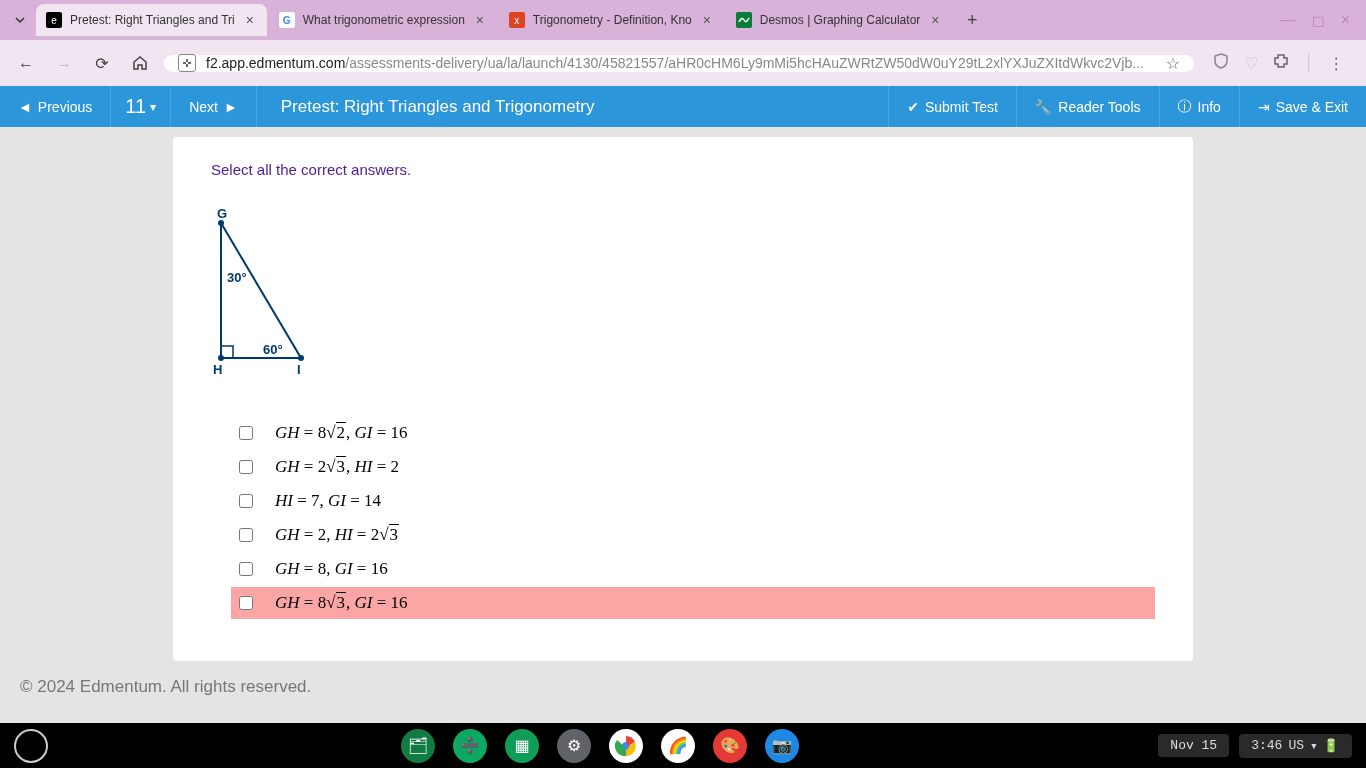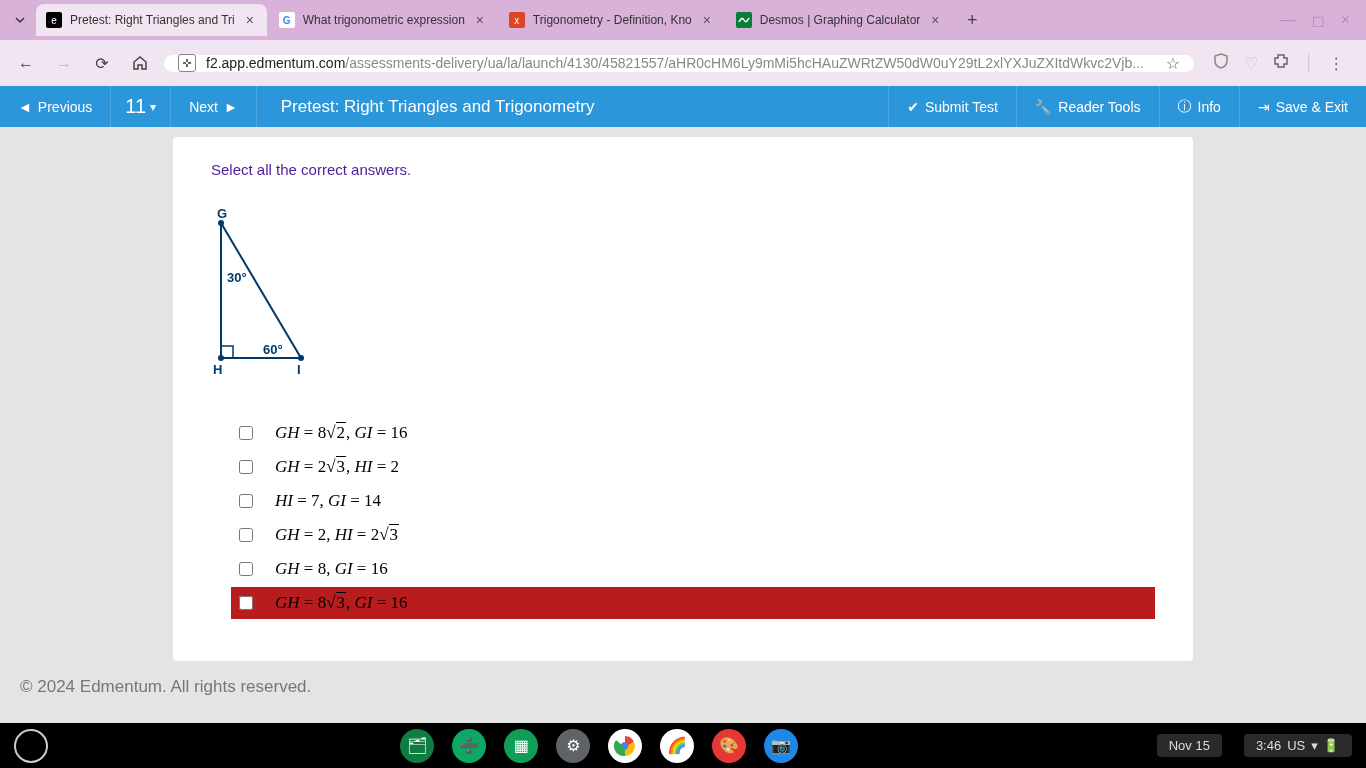--- a/index.html
+++ b/index.html
@@ -37,34 +37,34 @@
 
 .content-area { background: #e4e4e4; height: calc(100% - 127px - 45px); overflow: auto; padding: 0; }
 .question-card { background: white; width: 1020px; margin: 10px auto 0; border-radius: 4px; padding: 24px 38px 40px; min-height: 520px; }
 .instruction { font-size: 15px; color: #4c1d95; margin-bottom: 22px; }
 .question-text { font-size: 15px; color: #333; margin-bottom: 18px; }
 
 .triangle-svg { margin: 8px 0 30px 0; }
 
 .answers { margin-left: 20px; }
 .answer-row { display: flex; align-items: center; padding: 6px 8px; margin-bottom: 2px; }
-.answer-row.highlight { background: #b91c1c; }
+.answer-row.highlight { background: #fca5a5; }
 .answer-check { width: 14px; height: 14px; margin-right: 22px; cursor: pointer; }
 .answer-math { font-family: 'Times New Roman', serif; font-size: 17px; font-style: italic; color: #000; }
 .answer-math .up { font-style: normal; }
 .sqrt-arg { border-top: 1px solid #000; padding: 0 1px; font-style: normal; }
 
 .copyright { font-size: 17px; color: #777; padding: 16px 0 0 20px; }
 
 
 .taskbar { position: absolute; bottom: 0; left: 0; right: 0; height: 45px; background: #000; display: flex; align-items: center; padding: 0 14px; }
 .launcher { width: 34px; height: 34px; border-radius: 50%; border: 2px solid #ccc; cursor: pointer; }
 .tray-apps { display: flex; gap: 18px; margin: 0 auto; }
 .tray-app { width: 34px; height: 34px; border-radius: 50%; display: flex; align-items: center; justify-content: center; font-size: 16px; cursor: pointer; color: white; }
-.tray-right { display: flex; align-items: flex-start; gap: 16px; color: #ddd; font-size: 13px; }
+.tray-right { display: flex; align-items: flex-start; gap: 4px; color: #ddd; font-size: 13px; font-family: Liberation Mono, monospace; }
 .tray-pill { background: #2a2a2a; padding: 4px 12px; border-radius: 4px; margin-left: 6px; display: flex; align-items: center; gap: 6px; }
 </style>
 </head>
 <body>
 
 <div class="browser-top">
   <div class="tab-dropdown">
     <svg width="12" height="12" viewBox="0 0 12 12">
         <path d="M2 4 L6 8 L10 4" stroke="#333" stroke-width="1.5" fill="none"></path>
       </svg>

